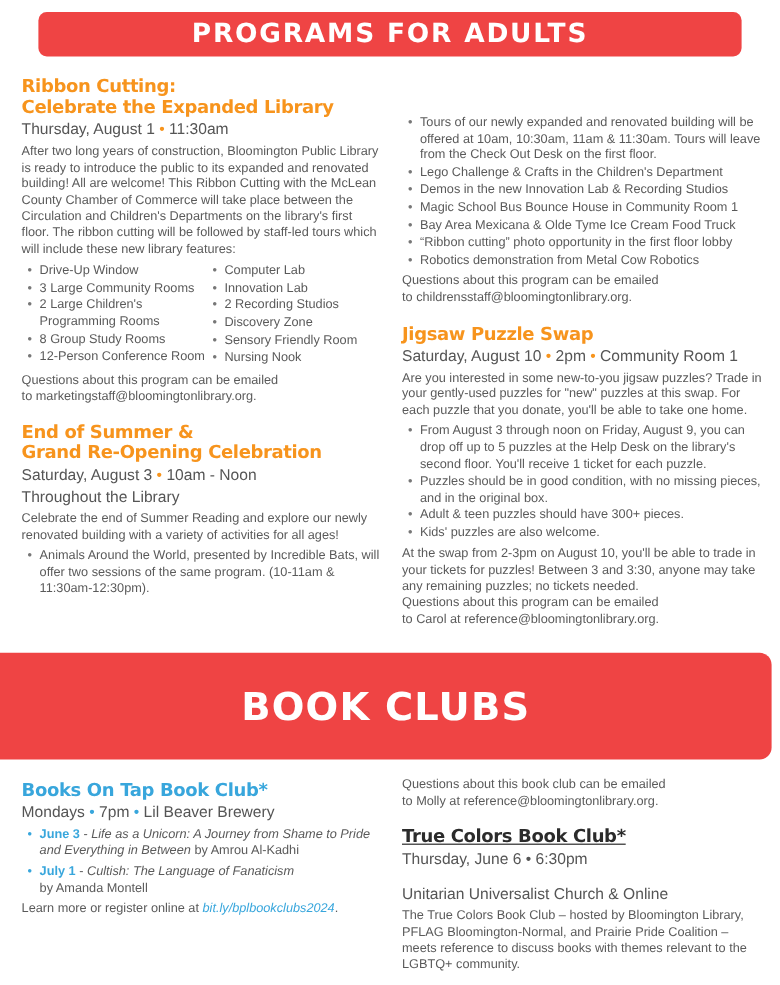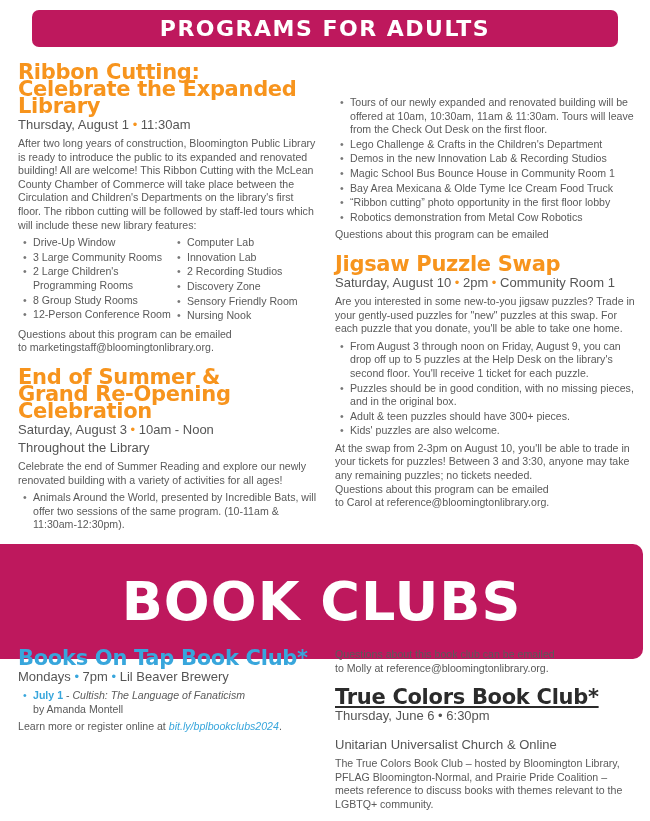--- a/index.html
+++ b/index.html
@@ -1,31 +1,31 @@
 <!DOCTYPE html>
 <html><head>
 <meta charset="utf-8">
 <style>
   html, body { margin:0; padding:0; background:#ffffff; }
   body { width:650px; height:821px; position:relative; overflow:hidden;
          font-family:"Liberation Sans", sans-serif; color:#5a5a5a; }
-  .banner { position:absolute; background:#be185d; color:#ffffff; display:flex;
+  .banner { position:absolute; background:#ef4444; color:#ffffff; display:flex;
             align-items:center; justify-content:center; font-weight:bold;
             font-family:"DejaVu Sans", sans-serif; }
   #banner-programs { left:32px; top:10px; width:586px; height:37px; border-radius:7px;
                      font-size:22px; letter-spacing:1.5px; }
-  #banner-books { left:0; top:544px; width:643px; height:115px; border-radius:0 10px 10px 0;
-                  font-size:54px; letter-spacing:1px; }
+  #banner-books { left:0; top:544px; width:643px; height:89px; border-radius:0 10px 10px 0;
+                  font-size:32px; letter-spacing:1px; }
   .col { position:absolute; font-size:10.6px; line-height:13.6px; }
   .col-left { left:18px; top:64px; width:300px; }
   .col-right { left:335px; top:64px; width:300px;margin-top:32px; }
   .bk-left { left:18px; top:650px; width:300px; }
   .bk-right { left:335px; top:648px; width:300px; }
   .title { color:#f7941d; font-weight:bold; font-family:"DejaVu Sans", sans-serif;
-           font-size:21px; line-height:17px; margin:0; letter-spacing:-0.3px; }
+           font-size:15px; line-height:17px; margin:0; letter-spacing:-0.3px; }
   .title.blue { color:#38a6dc; }
   .title.dark { color:#2b2b2b;text-decoration:underline; }
   .meta { font-size:13px; line-height:17px; color:#555; margin:1px 0 4px; }
   .dot { color:#f7941d; }
   .dot.dark { color:#555; }
   .dot.blue { color:#38a6dc; }
   p { margin:0 0 4px; }
   ul { list-style:none; margin:0 0 4px; padding:0 0 0 5px; }
   ul li { position:relative; padding-left:10px; margin-bottom:1px; }
   ul li::before { content:"•"; position:absolute; left:0; color:#777; }
@@ -103,20 +103,21 @@
     <li>Tours of our newly expanded and renovated building will be offered at 10am, 10:30am, 11am &amp; 11:30am. Tours will leave from the Check Out Desk on the first floor.</li>
     <li>Lego Challenge &amp; Crafts in the Children's Department</li>
     <li>Demos in the new Innovation Lab &amp; Recording Studios</li>
     <li>Magic School Bus Bounce House in Community Room 1</li>
     <li>Bay Area Mexicana &amp; Olde Tyme Ice Cream Food Truck</li>
     <li>“Ribbon cutting” photo opportunity in the first floor lobby</li>
     <li>Robotics demonstration from Metal Cow Robotics</li>
   </ul>
   <p>
     <span>Questions about this program can be emailed</span><br>
+    <span>to childrensstaff@bloomingtonlibrary.org.</span>
   </p>
   <div class="sp"></div>
   <section>
     <h2 class="title">Jigsaw Puzzle Swap</h2>
     <div class="meta">
       <span>Saturday, August 10</span>
       <span class="dot">•</span>
       <span>2pm</span>
       <span class="dot">•</span>
       <span>Community Room 1</span>
@@ -145,20 +146,25 @@
     <h2 class="title blue">Books On Tap Book Club*</h2>
     <div class="meta">
       <span>Mondays</span>
       <span class="dot blue">•</span>
       <span>7pm</span>
       <span class="dot blue">•</span>
       <span>Lil Beaver Brewery</span>
     </div>
     <ul class="blue">
       <li style="margin-bottom:4px">
+        <span class="bdate">June 3</span> -
+        <span class="it">Life as a Unicorn: A Journey from Shame to Pride and Everything in Between</span>
+        <span>by Amrou Al-Kadhi</span>
+      </li>
+      <li style="margin-bottom:4px">
         <span class="bdate">July 1</span> -
         <span class="it">Cultish: The Language of Fanaticism</span><br>
         <span>by Amanda Montell</span>
       </li>
     </ul>
     <p>
       <span>Learn more or register online at</span>
       <span class="link">bit.ly/bplbookclubs2024</span>.
     </p>
   </section>

